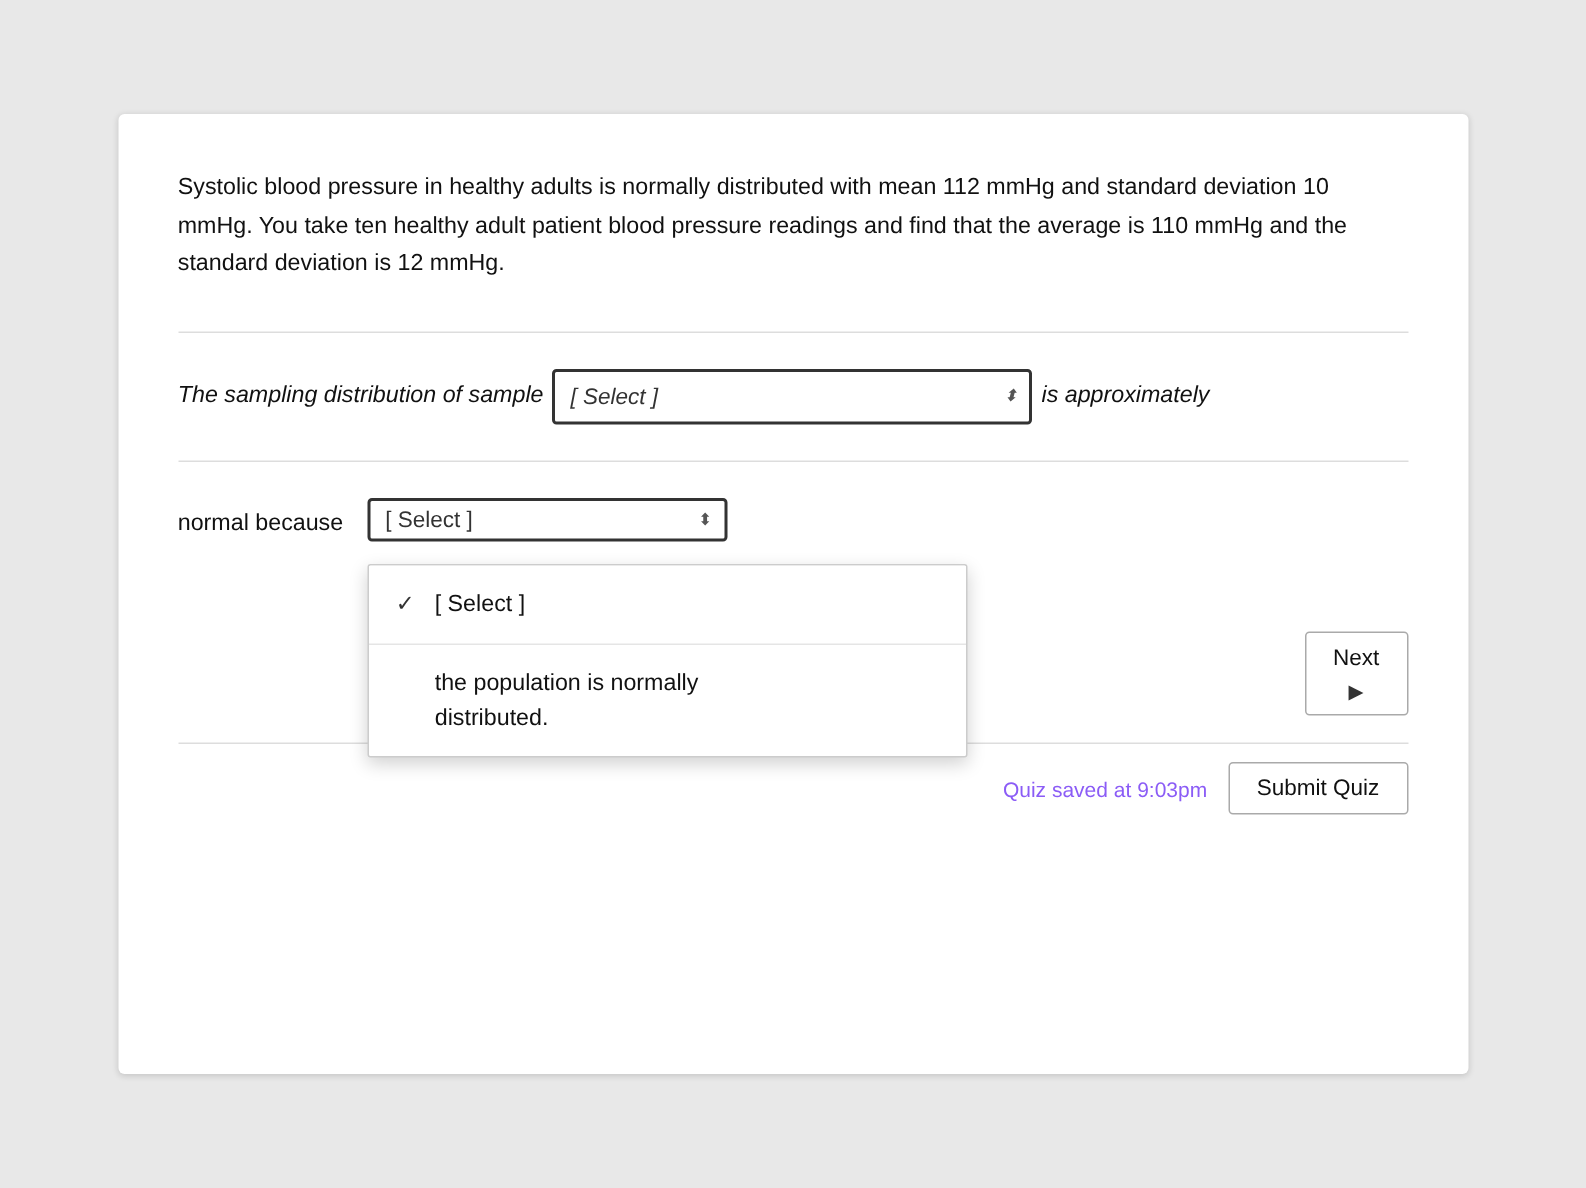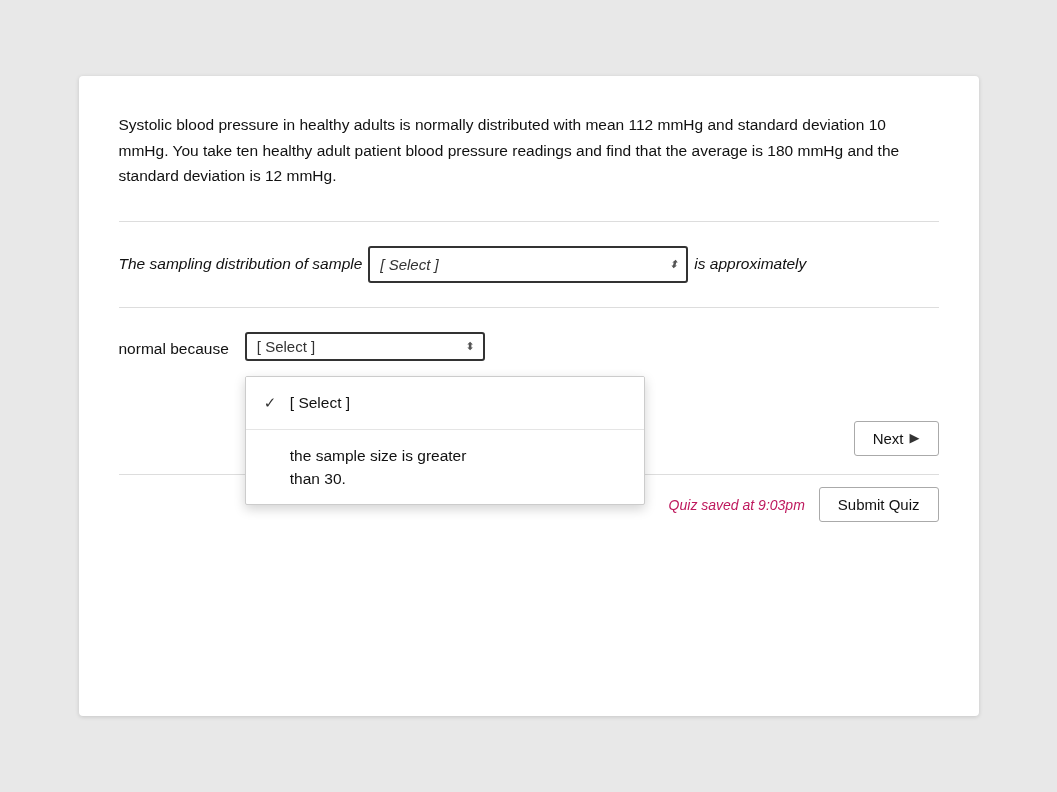--- a/index.html
+++ b/index.html
@@ -129,34 +129,34 @@
     .footer-row {
       display: flex;
       justify-content: flex-end;
       align-items: center;
       margin-top: 60px;
       gap: 16px;
     }
 
     .quiz-status {
       font-size: 14px;
-      color: #be185d;
-      font-style: italic;
+      color: #8b5cf6;
     }
 
     .next-button {
       display: inline-flex;
       border: 1px solid #aaa;
       border-radius: 3px;
       padding: 8px 18px;
       background: #fff;
       font-size: 15px;
       color: #111;
       cursor: pointer;
       gap: 6px;
+      flex-direction: column;
     }
 
     .submit-button {
       display: inline-flex;
       align-items: flex-end;
       border: 1px solid #aaa;
       border-radius: 3px;
       padding: 8px 18px;
       background: #fff;
       font-size: 15px;
@@ -178,21 +178,21 @@
     .normal-because-label {
       padding-top: 8px;
       white-space: nowrap;
     }
   </style>
 </head>
 <body>
 
 <div class="quiz-container">
 
-  <p class="question-text">Systolic blood pressure in healthy adults is normally distributed with mean 112 mmHg and standard deviation 10 mmHg. You take ten healthy adult patient blood pressure readings and find that the average is 180 mmHg and the standard deviation is 12 mmHg.</p>
+  <p class="question-text">Systolic blood pressure in healthy adults is normally distributed with mean 112 mmHg and standard deviation 10 mmHg. You take ten healthy adult patient blood pressure readings and find that the average is 110 mmHg and the standard deviation is 12 mmHg.</p>
 
   <hr class="divider-line">
 
   <div class="sentence-row">
     <span>The sampling distribution of sample</span>
     <div class="select-box select-box-wide">
       <span>[ Select ]</span>
       <span class="select-chevron">⬍</span>
     </div>
     <span>is approximately</span>
@@ -209,25 +209,25 @@
       </div>
 
       
       <div class="dropdown-open">
 
         <div class="dropdown-item dropdown-item-selected">
           <span class="checkmark">✓</span>
           <span class="dropdown-item-text">[ Select ]</span>
         </div>
 
-
         <div class="dropdown-item">
           <span class="checkmark" style="visibility:hidden;">✓</span>
-          <span class="dropdown-item-text">the sample size is greater<br>than 30.</span>
+          <span class="dropdown-item-text">the population is normally<br>distributed.</span>
         </div>
+
 
 
       </div>
     </div>
   </div>
 
   <div class="footer-row">
     <button class="next-button">
       <span>Next</span>
       <span class="next-arrow">▶</span>

